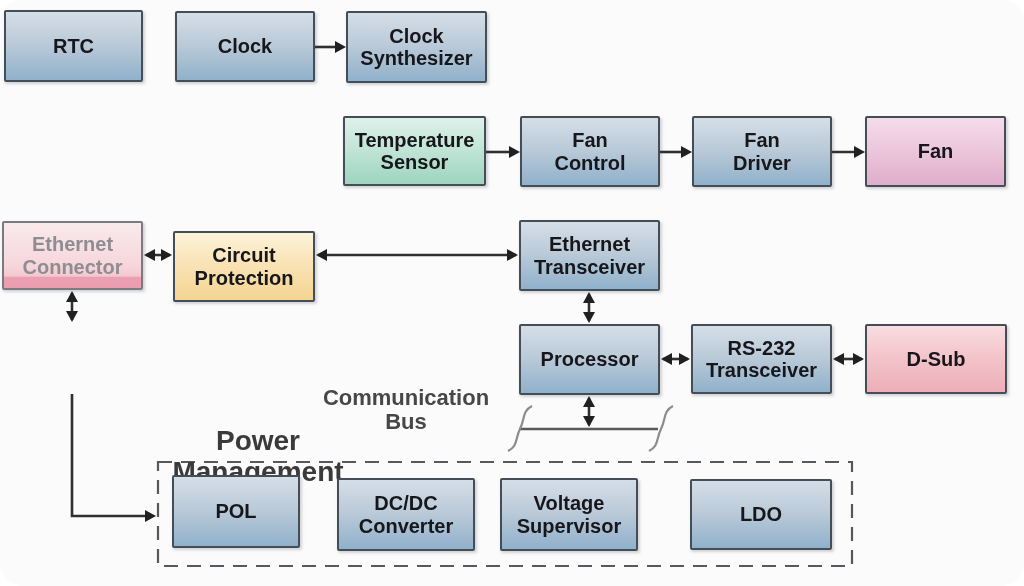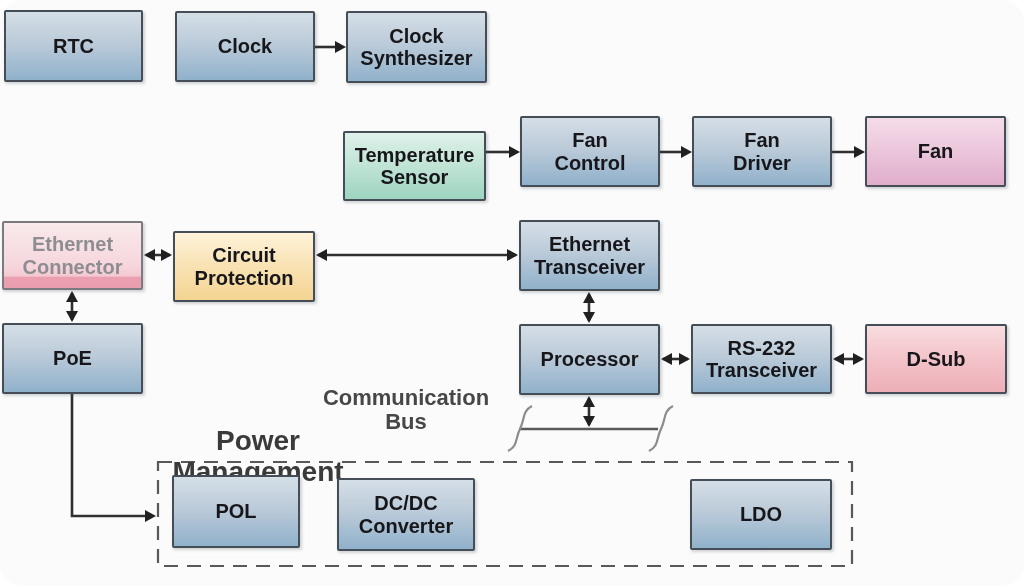--- a/index.html
+++ b/index.html
@@ -8,21 +8,21 @@
     font-family:"Liberation Sans",sans-serif;overflow:hidden;border-radius:22px;
   }
   .node{
     position:absolute;display:flex;align-items:center;justify-content:center;
     text-align:center;font-weight:bold;font-size:20px;line-height:1.12;
     color:#17171b;border:2px solid #454d56;border-radius:2px;
     white-space:pre-line;box-sizing:border-box;
     box-shadow:1.5px 2px 3px rgba(60,70,80,0.22);
   }
   .box-blue{background:linear-gradient(180deg,#d4dee7 0%,#bccbd9 45%,#90b1cb 100%);}
-  .box-green{background:linear-gradient(180deg,#def1ea 0%,#c3e5d7 45%,#9dd4c0 100%);margin-top:15px;}
+  .box-green{background:linear-gradient(180deg,#def1ea 0%,#c3e5d7 45%,#9dd4c0 100%);}
   .box-pink{background:linear-gradient(180deg,#f5dce9 0%,#ecc8dc 45%,#e0adcb 100%);}
   .box-orange{background:linear-gradient(180deg,#fdf3da 0%,#f9e3b6 45%,#f4d492 100%);margin-top:12px;}
   .box-salmon{background:linear-gradient(180deg,#f8dde0 0%,#f3c5cb 45%,#edaeb7 100%);}
   .box-connector{
     background:linear-gradient(180deg,#f9eaec 0%,#f6d6dc 66%,#f3c8d0 82%,#ec9fb0 83%,#e99eae 100%);
     border-color:#7a7a80;color:#8d8d92;
   }
   .float-label{
     position:absolute;font-weight:bold;text-align:center;white-space:pre-line;
   }
@@ -131,29 +131,30 @@
 Driver</div>
   <div class="node box-pink" style="left:865px;top:116px;width:141px;height:71px">Fan</div>
 
   <div class="node box-connector" style="left:2px;top:221px;width:141px;height:69px">Ethernet
 Connector</div>
   <div class="node box-orange" style="left:173px;top:219px;width:142px;height:71px">Circuit
 Protection</div>
   <div class="node box-blue" style="left:519px;top:220px;width:141px;height:71px">Ethernet
 Transceiver</div>
 
-  <div class="node box-blue" style="left:2px;top:323px;width:141px;height:71px">PoE</div>
   <div class="node box-blue" style="left:519px;top:324px;width:141px;height:71px">Processor</div>
   <div class="node box-blue" style="left:691px;top:324px;width:141px;height:70px">RS-232
 Transceiver</div>
   <div class="node box-salmon" style="left:865px;top:324px;width:142px;height:70px">D-Sub</div>
 
   <div class="float-label" id="label-bus">Communication
 Bus</div>
   <div class="float-label" id="label-pm">Power
 Management</div>
 
   <div class="node box-blue" style="left:172px;top:475px;width:128px;height:73px">POL</div>
   <div class="node box-blue" style="left:337px;top:478px;width:138px;height:73px">DC/DC
 Converter</div>
+  <div class="node box-blue" style="left:500px;top:478px;width:138px;height:73px">Voltage
+Supervisor</div>
   <div class="node box-blue" style="left:690px;top:479px;width:142px;height:71px">LDO</div>
 
 </div>
 
 </body></html>

